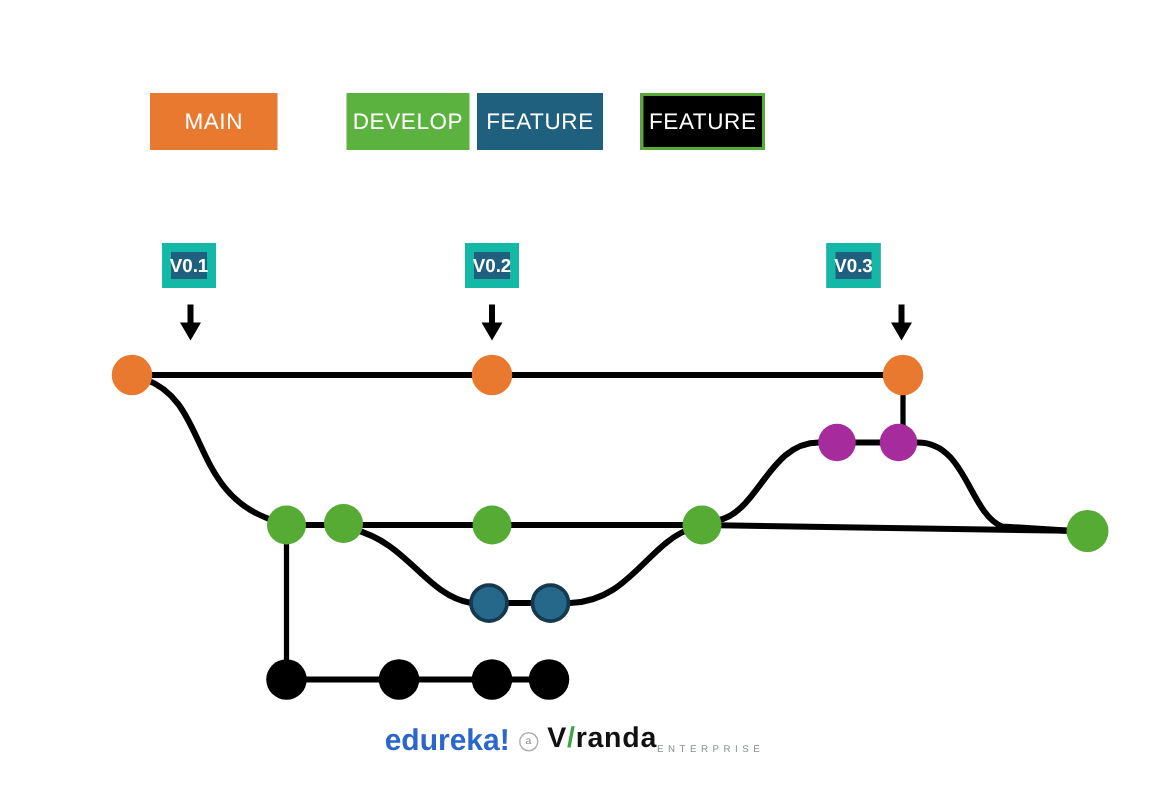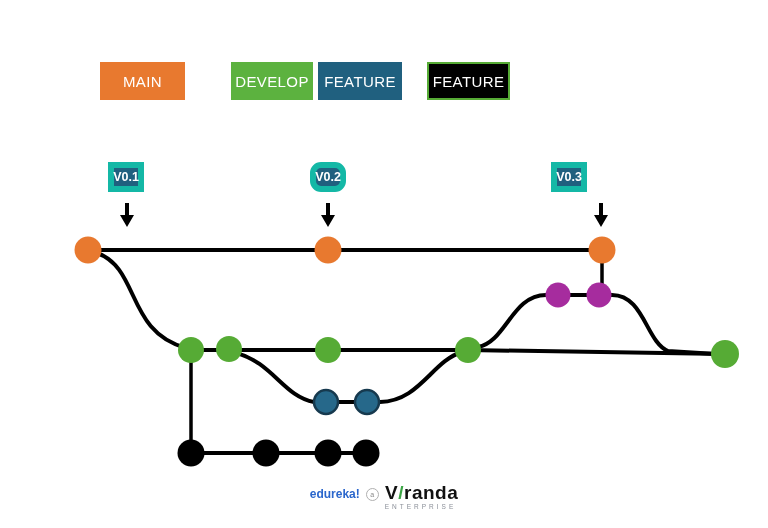--- a/index.html
+++ b/index.html
@@ -17,32 +17,32 @@
   .legend-develop{left:203px;width:82px;background:#5CB23F;margin-left:28px;}
   .legend-feature1{left:318px;width:84px;background:#20607F;}
   .legend-feature2{left:427px;width:83px;background:#000000;border:2px solid #56AB35;}
   
   .tag{
     position:absolute;top:162px;width:36px;height:30px;box-sizing:border-box;
     background:#20607F;border:6px solid #14b8a6;color:#fff;
     display:flex;align-items:center;justify-content:center;
     font-size:12.5px;font-weight:bold;
   }
-  .tag-v01{left:108px;} .tag-v02{left:310px;border-radius:11px;} .tag-v03{left:551px;}
+  .tag-v01{left:108px;} .tag-v02{left:310px;} .tag-v03{left:551px;}
   
   .footer{
     position:absolute;left:0;top:483px;width:768px;display:flex;justify-content:center;
     align-items:flex-start;gap:6px;
   }
-  .edureka{color:#2A66CC;font-weight:bold;font-size:12px;line-height:22px;}
+  .edureka{color:#2A66CC;font-weight:bold;font-size:20px;line-height:22px;}
   .logo-mark{
     width:11px;height:11px;border:1px solid #b0b0b0;border-radius:50%;margin-top:5px;
     display:flex;align-items:center;justify-content:center;font-size:7px;color:#888;
   }
-  .veranda{display:flex;flex-direction:column;align-items:flex-end;}
+  .veranda{display:flex;align-items:flex-end;}
   .veranda-word{font-weight:bold;font-size:19px;line-height:20px;color:#111;letter-spacing:.5px;}
   .veranda-slash{color:#3DA646;font-weight:bold;}
   .enterprise{font-size:6.5px;color:#8a8f98;letter-spacing:3px;margin-top:0px;margin-right:2px;}
 </style>
 </head>
 <body>
 
 <div class="stage">
 
   <svg class="diagram-svg" width="768" height="528" viewBox="0 0 768 528">

